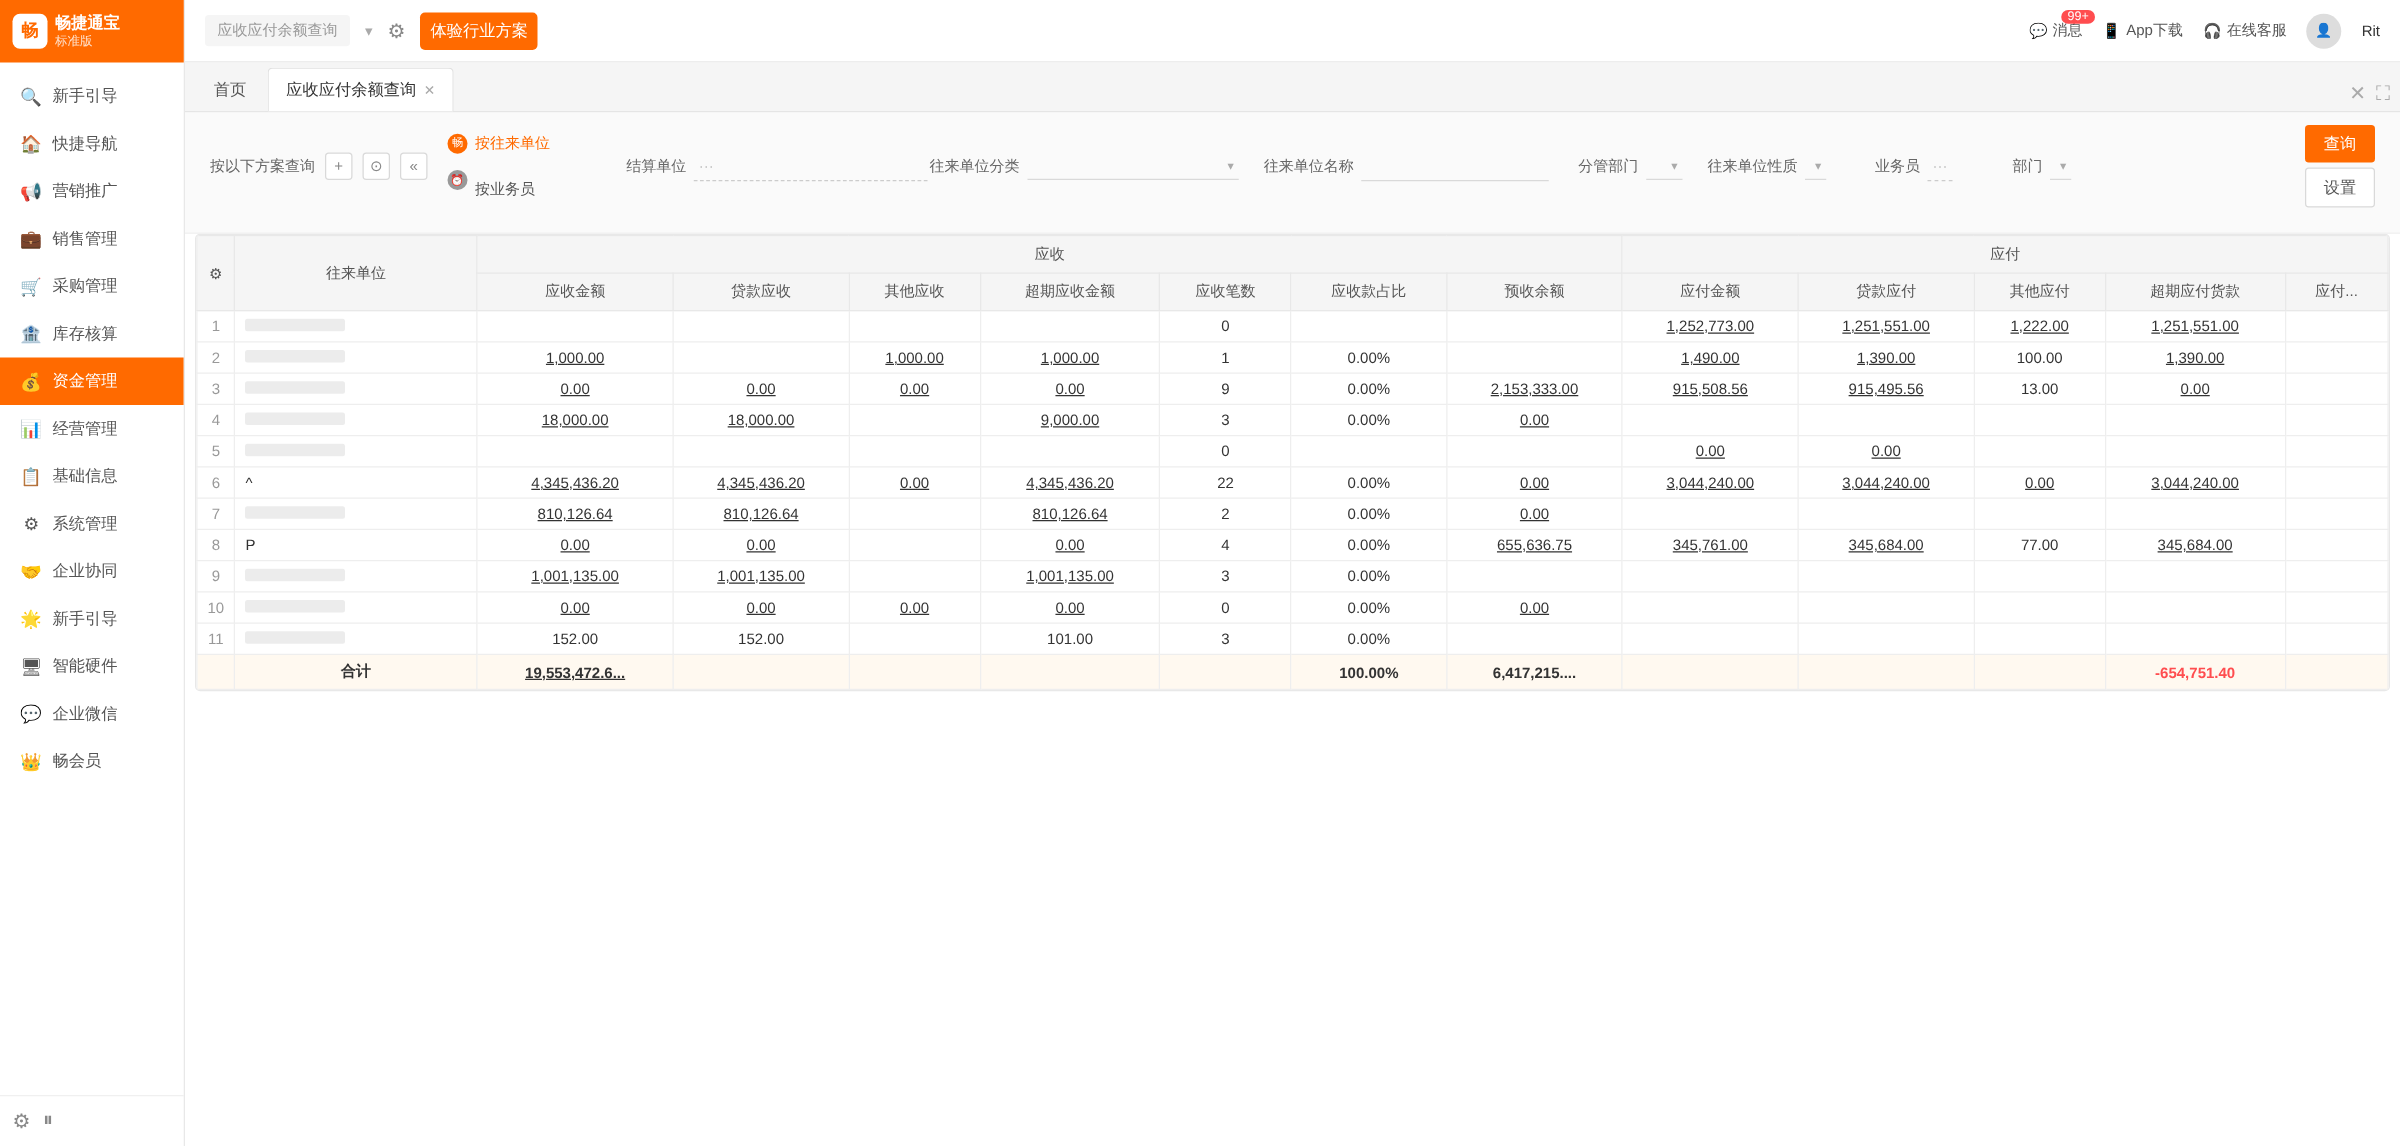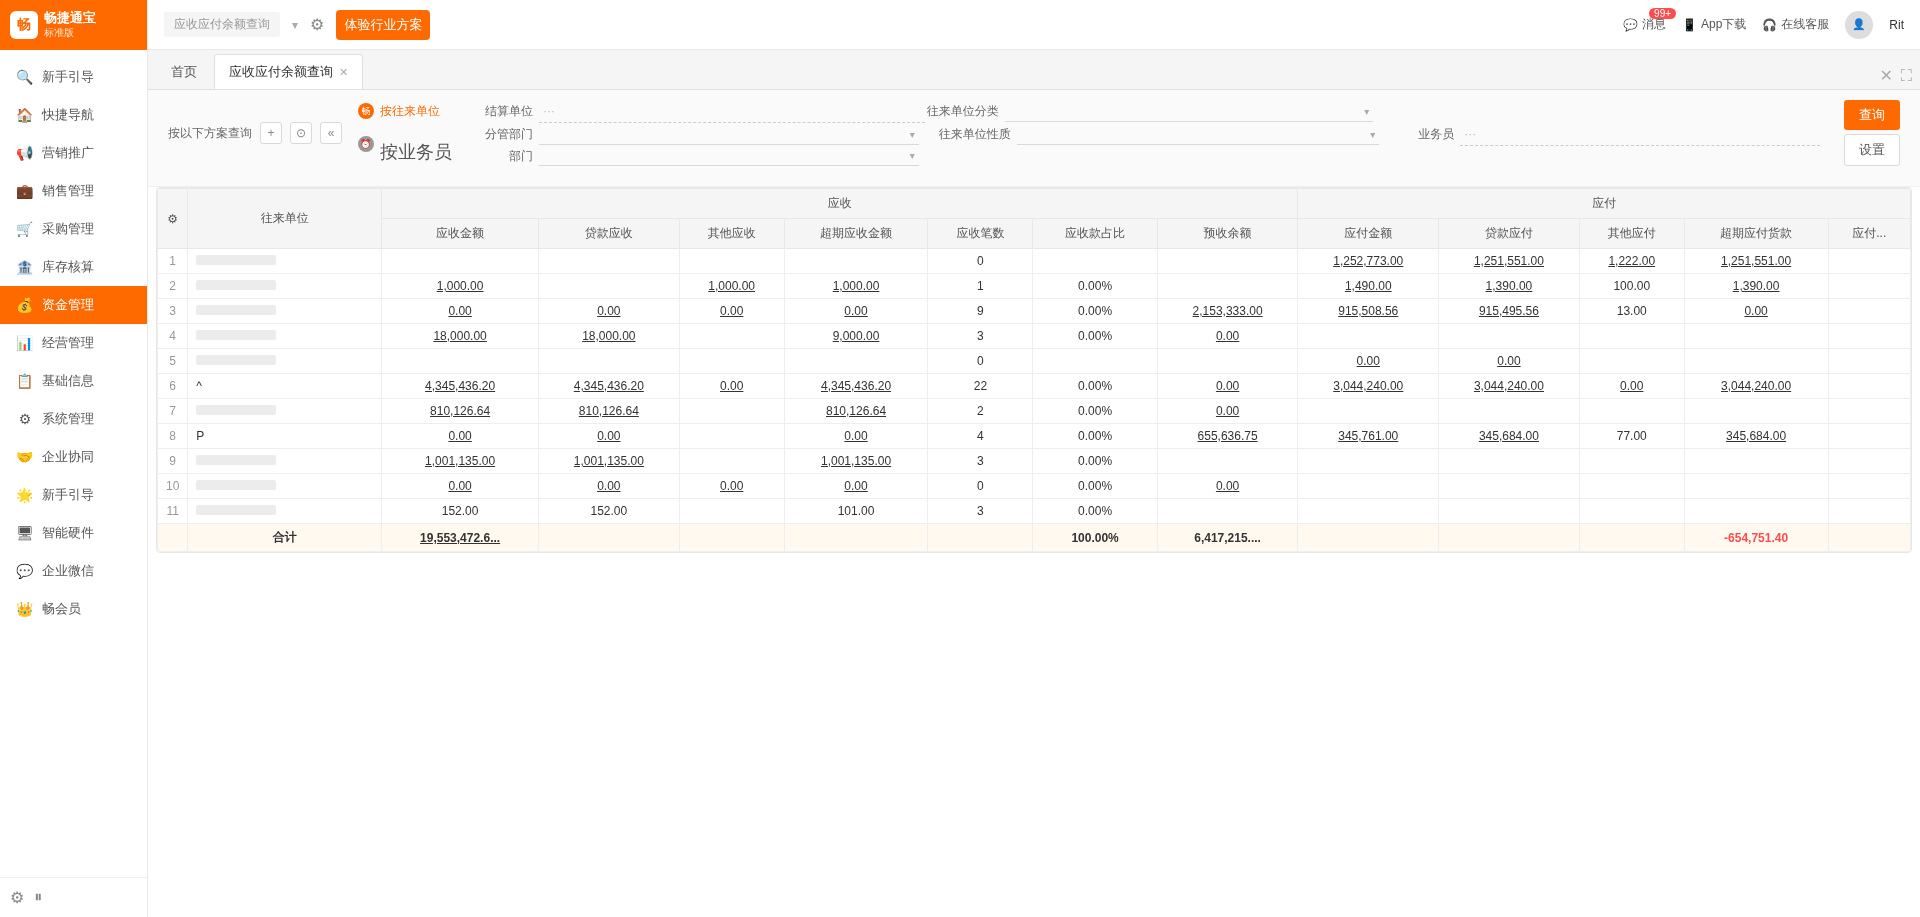--- a/index.html
+++ b/index.html
@@ -219,39 +219,45 @@
         <div class="filter-icon-btn">+</div>
         <div class="filter-icon-btn">⊙</div>
         <div class="filter-icon-btn">«</div>
         <div style="display:flex;flex-direction:column;gap:2px;margin-left:8px;">
           <div style="display:flex;align-items:center;gap:6px;cursor:pointer;">
             <div class="scheme-icon">畅</div>
             <span style="color:#ff6a00;font-size:12px;">按往来单位</span>
           </div>
           <div style="display:flex;align-items:center;gap:6px;cursor:pointer;margin-top:2px;">
             <div class="scheme-icon-gray">⏰</div>
-            <span style="color:#555;font-size:18px;margin-top:16px;">按业务员</span>
+            <span style="color:#555;font-size:12px;margin-top:16px;">按业务员</span>
           </div>
         </div>
 
-        <div style="flex:1;display:flex;flex-direction:column;gap:0;margin-left:18px;">
+        <div style="flex:1;display:flex;gap:17px;margin-left:46px;">
 
           <div style="display:grid;grid-template-columns:1fr 2px 1fr 1fr;gap:0;align-items:center;">
             <div class="filter-field">
               <span class="field-label">结算单位</span>
               <div class="field-input-wrap">
                 <div class="dots-placeholder">···</div>
               </div>
             </div>
             <div style="width:20px;"></div>
             <div class="filter-field">
               <span class="field-label">往来单位分类</span>
               <div class="select-wrap">
                 <span class="placeholder"></span>
                 <span class="arrow">▾</span>
+              </div>
+            </div>
+            <div class="filter-field" style="margin-left:20px;">
+              <span class="field-label">往来单位名称</span>
+              <div class="field-input-wrap">
+                <input type="text" style="">
               </div>
             </div>
           </div>
 
           <div style="display:grid;grid-template-columns:1fr 20px 1fr 1fr;gap:0;align-items:center;">
             <div class="filter-field">
               <span class="field-label">分管部门</span>
               <div class="select-wrap">
                 <span class="placeholder"></span>
                 <span class="arrow">▾</span>

